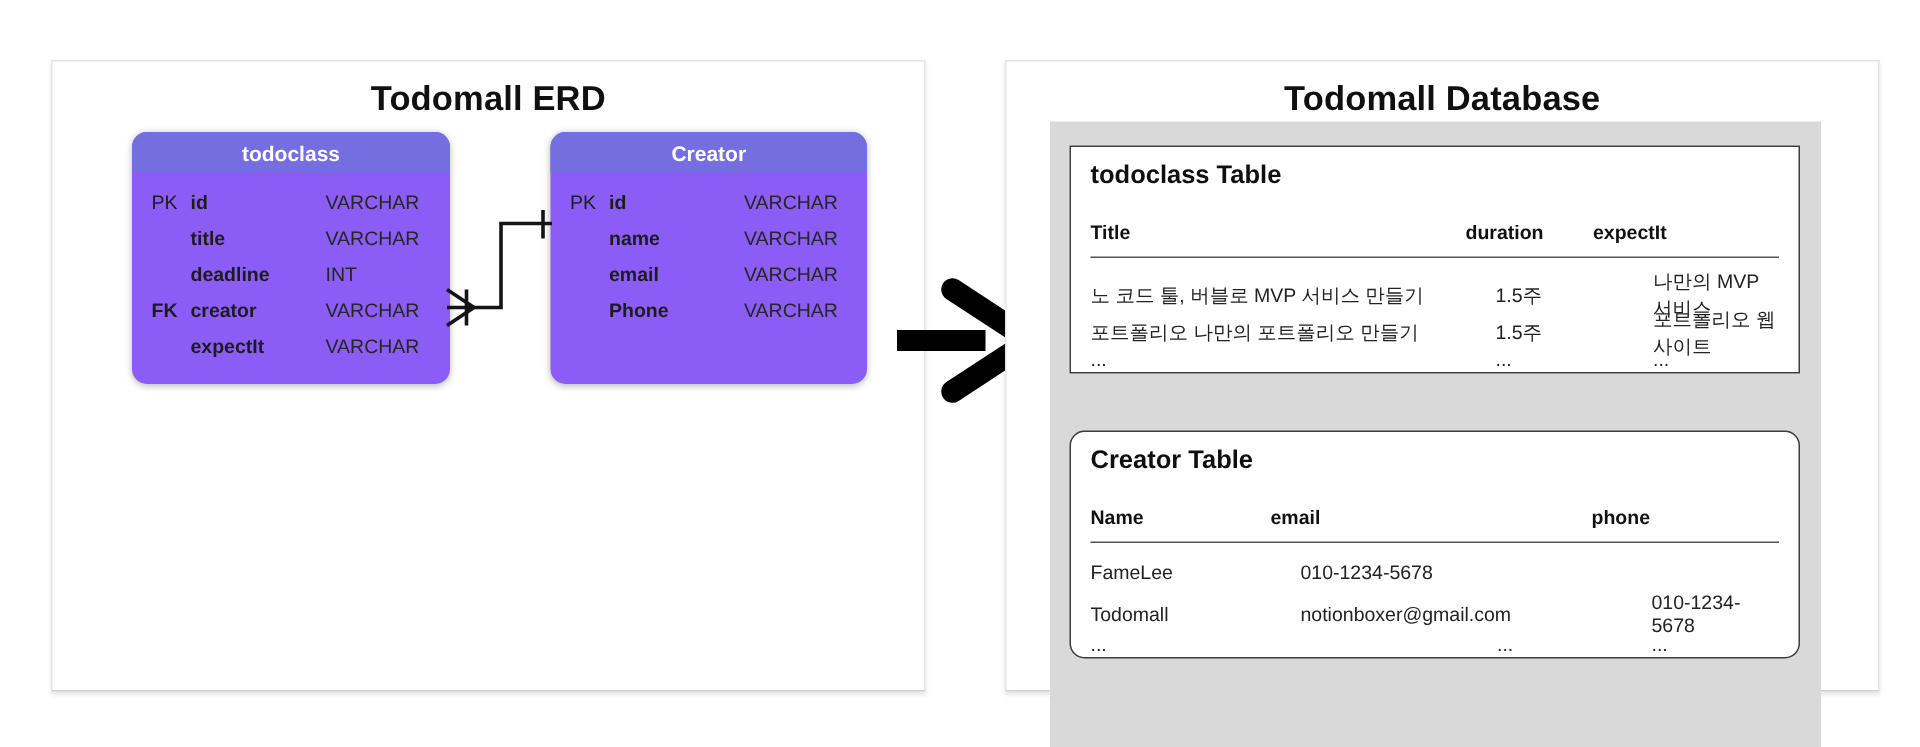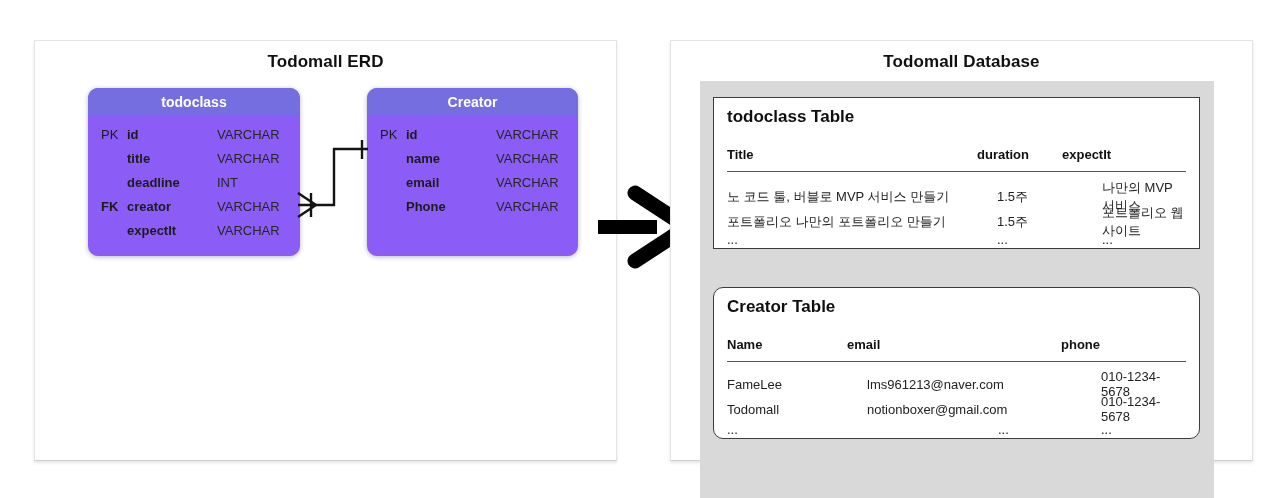--- a/index.html
+++ b/index.html
@@ -6,21 +6,21 @@
   html,body { width:1280px; height:498px; background:#ffffff;
               font-family:"Liberation Sans","DejaVu Sans",sans-serif; color:#1a1a1a; }
   body { position:relative; overflow:hidden; }
 
   
   .panel { position:absolute; top:40px; height:421px; width:583px; background:#fff;
            border:1px solid #e4e4e4; border-bottom-color:#cfcfcf;
            box-shadow:0 2px 3px rgba(0,0,0,0.10); }
   #left-panel  { left:34px; }
   #right-panel { left:670px; }
-  .panel-title { text-align:center; margin-top:11px; font-size:17px; font-weight:700; color:#101010; letter-spacing:.1px; }
+  .panel-title { text-align:center; margin-top:11px; font-size:23px; font-weight:700; color:#101010; letter-spacing:.1px; }
 
   
   .erd-card { position:absolute; width:212px; height:168px; background:#8b5cf6; border-radius:10px;
               box-shadow:0 1px 5px rgba(0,0,0,0.28); }
   #erd-todoclass { left:53px; top:47px; }
   #erd-creator   { left:332px; top:47px; width:211px; }
   .erd-header { height:27px; background:#746ee0; border-radius:10px 10px 0 0; color:#fff;
                 font-size:14px; font-weight:700; display:flex; align-items:center; justify-content:center; }
   .erd-body { padding-top:7px; }
   .erd-row  { display:grid; grid-template-columns:26px 90px auto; height:24px; align-items:center;
@@ -164,21 +164,20 @@
     <div class="db-table" id="db-table-2">
       <div class="db-table-title">Creator Table</div>
       <div class="db-grid cols-creator db-head-row">
         <span>Name</span>
         <span>email</span>
         <span>phone</span>
       </div>
       <div class="db-rule"></div>
       <div class="db-grid cols-creator db-row first">
         <span>FameLee</span>
-        <span>lms961213@naver.com</span>
         <span>010-1234-5678</span>
       </div>
       <div class="db-grid cols-creator db-row">
         <span>Todomall</span>
         <span>notionboxer@gmail.com</span>
         <span>010-1234-5678</span>
       </div>
       <div class="db-grid cols-creator db-row ellipsis">
         <span>...</span>
         <span class="indent">...</span>

